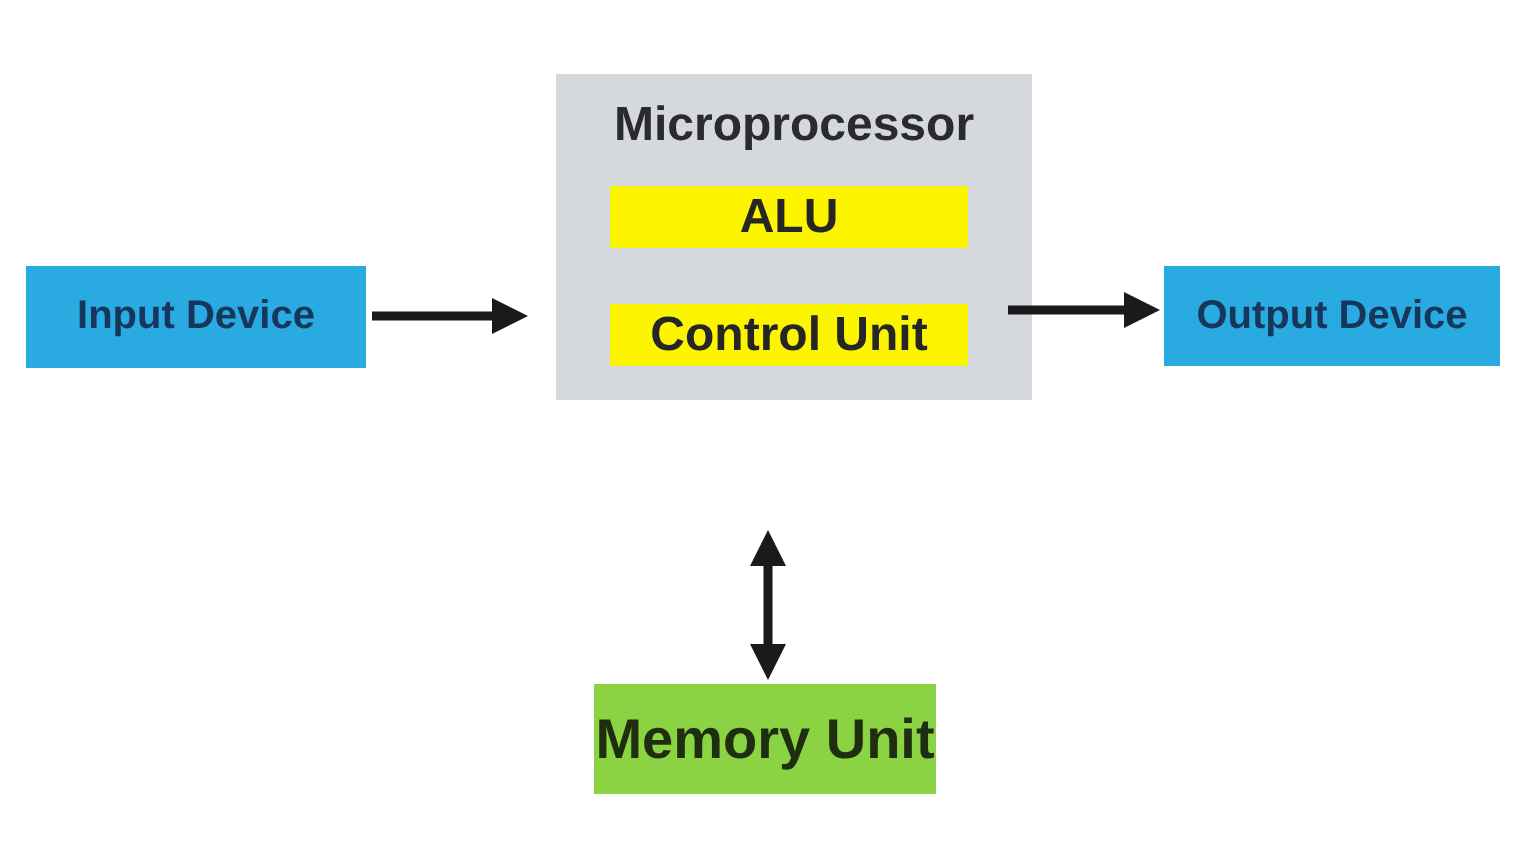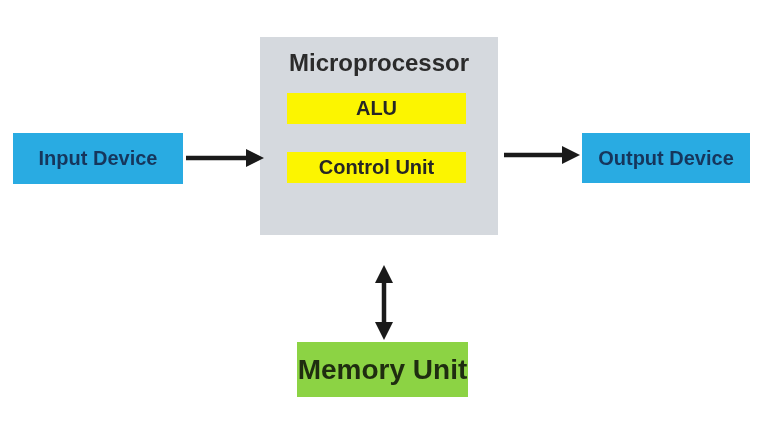--- a/index.html
+++ b/index.html
@@ -26,40 +26,40 @@
   }
   .device {
     background: var(--device, #29ABE2);
     color: var(--device-text, #16365C);
     font-size: 20px;
   }
   .node-input  { left: 13px;  top: 133px; width: 170px; height: 51px; }
   .node-output { left: 582px; top: 133px; width: 168px; height: 50px; }
   .processor {
     position: absolute;
-    left: 260px;
+    left: 278px;
     top: 37px;
     width: 238px;
-    height: 198px;
+    height: 163px;
     background: var(--processor-bg, #D5D9DE);
   }
   .processor-title {
     position: absolute;
     left: 0;
     top: 12px;
     width: 100%;
     text-align: center;
     font-weight: bold;
     font-size: 24px;
     color: var(--title-text, #2B2B2B);
   }
   .component {
     background: var(--component, #FCF500);
     color: var(--component-text, #262626);
-    font-size: 20px;
+    font-size: 24px;
     left: 27px;
     width: 179px;
     height: 31px;
     align-items: center;
   }
   .comp-alu      { top: 56px;  }
   .comp-control  { top: 115px; }
   .comp-register { top: 171px; }
   .node-memory {
     left: 297px;

